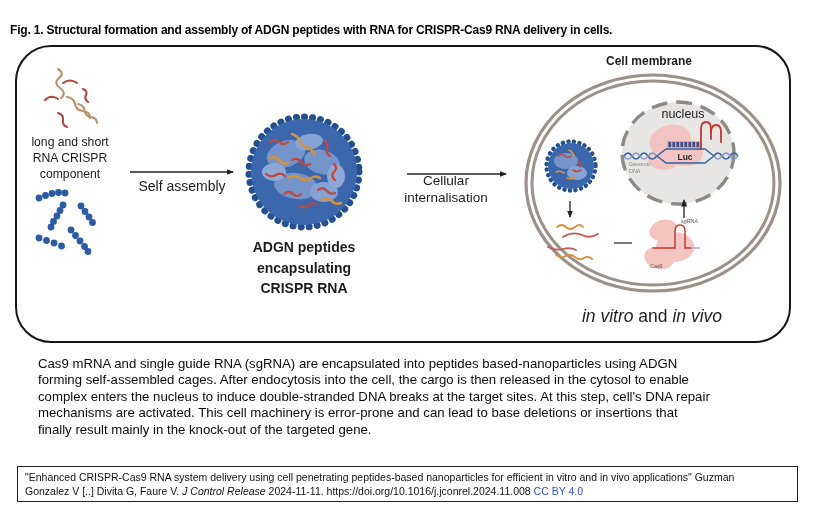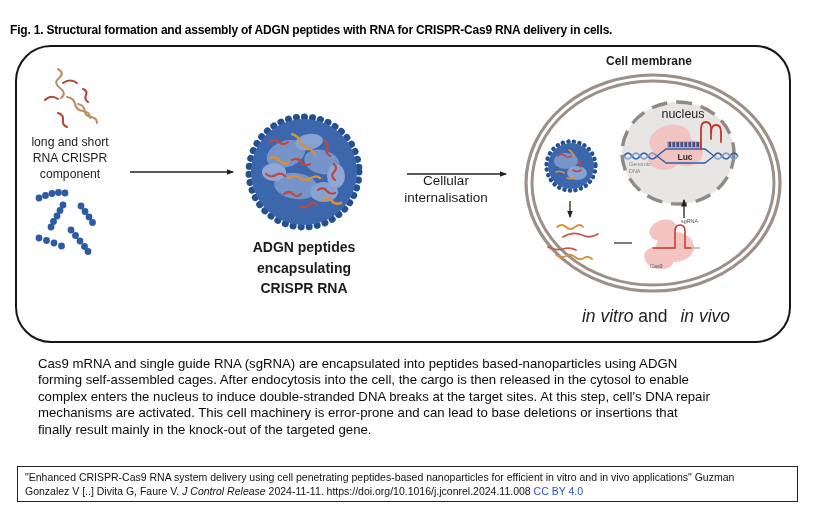--- a/index.html
+++ b/index.html
@@ -12,21 +12,21 @@
   .figure-box svg{position:absolute;left:0;top:0;}
   .fig-label{position:absolute;text-align:center;white-space:pre-line;color:#1c1c1c;}
   .lbl-rna{left:0px;top:87px;width:106px;font-size:12.2px;line-height:16px;}
   .lbl-adgn{left:0px;top:224px;width:100px;font-size:12.2px;line-height:16px;}
   .lbl-selfassembly{left:105px;top:131px;width:120px;font-size:14px;}
   .lbl-nano{left:202px;top:190px;width:170px;font-size:14px;font-weight:bold;line-height:20.5px;}
   .lbl-cellint{left:364px;top:126px;width:130px;font-size:13.5px;line-height:16.5px;}
   .lbl-membrane{left:572px;top:7px;width:120px;font-size:12px;font-weight:bold;}
   .lbl-nucleus{left:626px;top:60px;width:80px;font-size:12.5px;}
   .lbl-vitro{left:515px;top:259px;width:240px;font-size:17.5px;color:#222;}
-  .lbl-vitro .it{font-style:italic;margin-left:8px;}
+  .lbl-vitro .it{font-style:italic;}
   .caption{position:absolute;left:38px;top:356px;width:752px;font-size:13.2px;
            line-height:16.4px;color:#0a0a0a;}
   .citation-box{position:absolute;left:17px;top:466px;width:765px;border:1.3px solid #222;
                 padding:3px 7px;font-size:10.5px;line-height:14.2px;color:#111;}
   .citation-box .journal{font-style:italic;}
   .citation-box .cc-link{color:#2b50cc;text-decoration:none;cursor:pointer;}
   svg text{font-family:"Liberation Sans",sans-serif;}
 </style>
 </head>
 <body>
@@ -187,20 +187,21 @@
       </g>
 
       <g>
         <path d="M667,171 V153" stroke="#222" stroke-width="1.3" marker-end="url(#ah)" fill="none"></path>
       </g>
     </svg>
 
     <div class="fig-label lbl-rna">long and short
 RNA CRISPR
 component</div>
+    <div class="fig-label lbl-selfassembly">Self assembly</div>
     <div class="fig-label lbl-nano">ADGN peptides
 encapsulating
 CRISPR RNA</div>
     <div class="fig-label lbl-cellint">Cellular
 internalisation</div>
     <div class="fig-label lbl-membrane">Cell membrane</div>
     <div class="fig-label lbl-nucleus">nucleus</div>
     <div class="fig-label lbl-vitro"><span class="it">in vitro</span><span> and </span><span class="it">in vivo</span></div>
   </div>
 

